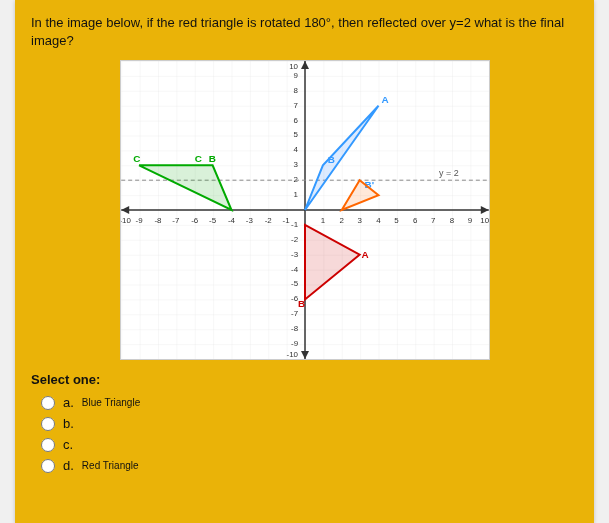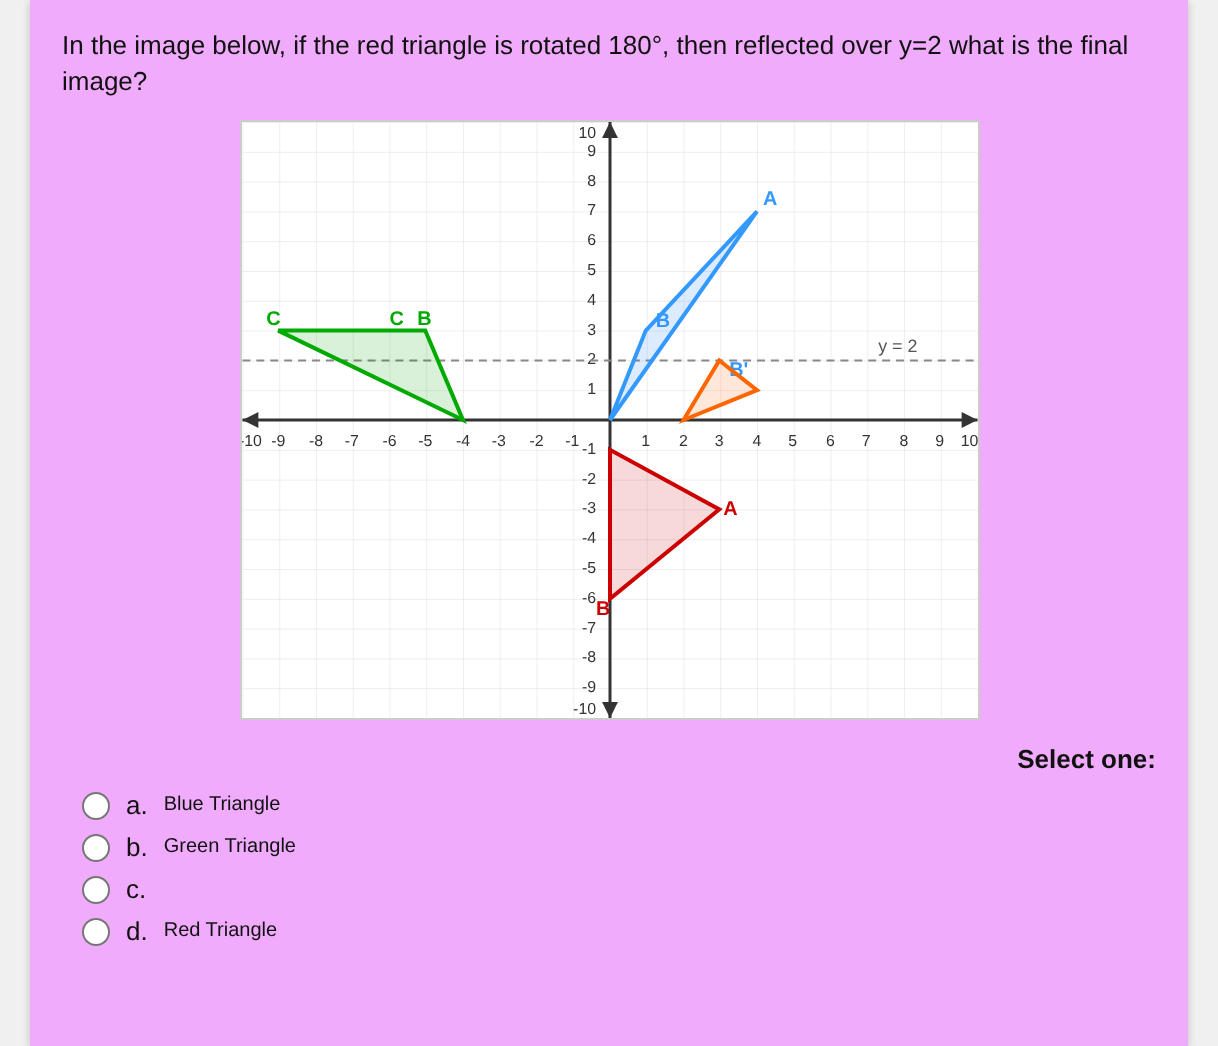--- a/index.html
+++ b/index.html
@@ -5,21 +5,21 @@
     * { box-sizing: border-box; margin: 0; padding: 0; }
     body {
       font-family: Arial, sans-serif;
       background: #f0f0f0;
       display: flex;
       justify-content: center;
       align-items: center;
       min-height: 100vh;
     }
     .card {
-      background: #f0abfc;
+      background: #eab308;
       width: 579px;
       min-height: 523px;
       padding: 14px 16px 16px 16px;
       box-shadow: 0 1px 4px rgba(0,0,0,0.2);
     }
     .question {
       font-size: 13px;
       color: #111;
       margin-bottom: 10px;
       line-height: 1.4;
@@ -35,21 +35,20 @@
     }
     svg.graph {
       width: 100%;
       height: 100%;
     }
     .select-label {
       font-size: 13px;
       font-weight: bold;
       margin-bottom: 8px;
       color: #111;
-      text-align: right;
     }
     .options {
       display: flex;
       flex-direction: column;
       gap: 6px;
       padding-left: 10px;
     }
     .option-item {
       display: flex;
       align-items: center;
@@ -171,21 +170,20 @@
 
   <div class="options">
     <label class="option-item">
       <input type="radio" name="answer" value="a" style="">
       <span class="option-letter">a.</span>
       <span class="option-text">Blue Triangle</span>
     </label>
     <label class="option-item">
       <input type="radio" name="answer" value="b" style="">
       <span class="option-letter">b.</span>
-      <span class="option-text">Green Triangle</span>
     </label>
     <label class="option-item">
       <input type="radio" name="answer" value="c" style="">
       <span class="option-letter">c.</span>
     </label>
     <label class="option-item">
       <input type="radio" name="answer" value="d" style="">
       <span class="option-letter">d.</span>
       <span class="option-text">Red Triangle</span>
     </label>

